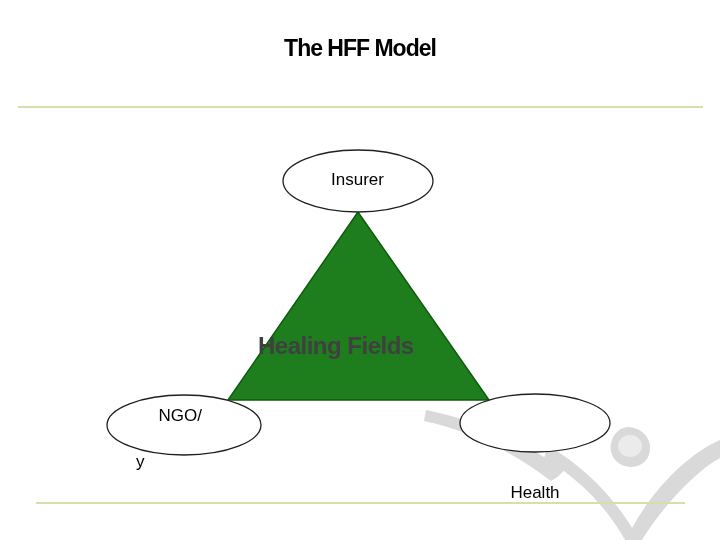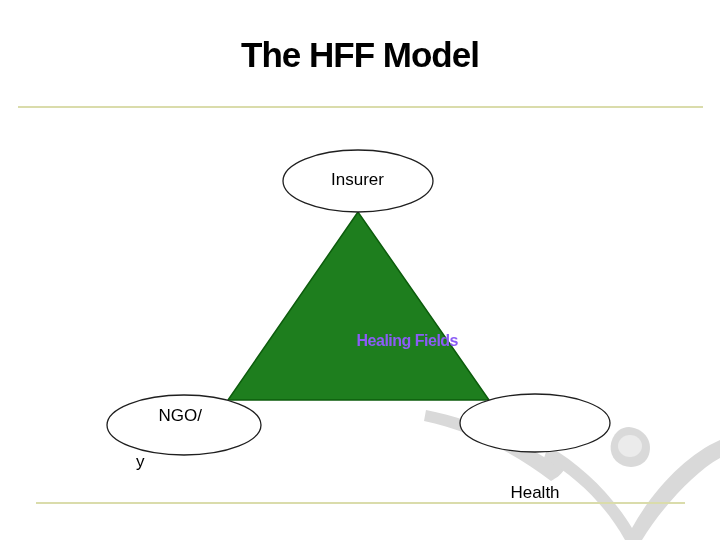--- a/index.html
+++ b/index.html
@@ -4,32 +4,32 @@
 <style>
   html,body{margin:0;padding:0;background:#ffffff;}
   .slide{
     position:relative;width:720px;height:540px;background:#ffffff;
     overflow:hidden;font-family:"Liberation Sans",sans-serif;color:#111;
   }
   .bg-canvas{position:absolute;left:0;top:0;width:720px;height:540px;}
   .txt{position:absolute;white-space:pre;}
   .slide-title{
     left:0;right:0;top:35px;text-align:center;
-    font-size:35px;font-weight:bold;letter-spacing:-1px;color:#000;
+    font-size:23px;font-weight:bold;letter-spacing:-1px;color:#000;
   }
   .node-label{font-size:17px;line-height:23px;color:#000;}
   .insurer-label{left:283px;top:168px;width:149px;text-align:center;}
   .ngo-line1{left:142px;top:404px;width:60px;text-align:right;}
   .ngo-line2{left:136px;top:427px;}
   .ngo-line3{left:136px;top:450px;}
   .health-label{left:460px;top:403px;width:150px;text-align:center;}
   .health-label span{display:block;margin-top:32px;}
   .triangle-label{
-    left:258px;top:332px;width:200px;text-align:right;
-    font-size:16px;font-weight:bold;letter-spacing:-0.5px;color:#8b5cf6;
+    left:258px;top:332px;width:200px;text-align:left;
+    font-size:24px;font-weight:bold;letter-spacing:-0.5px;color:#404040;
   }
 </style>
 </head>
 <body>
 
 <div class="slide">
 
   <svg class="bg-canvas" viewBox="0 0 720 540" xmlns="http://www.w3.org/2000/svg">
 
     <g>

